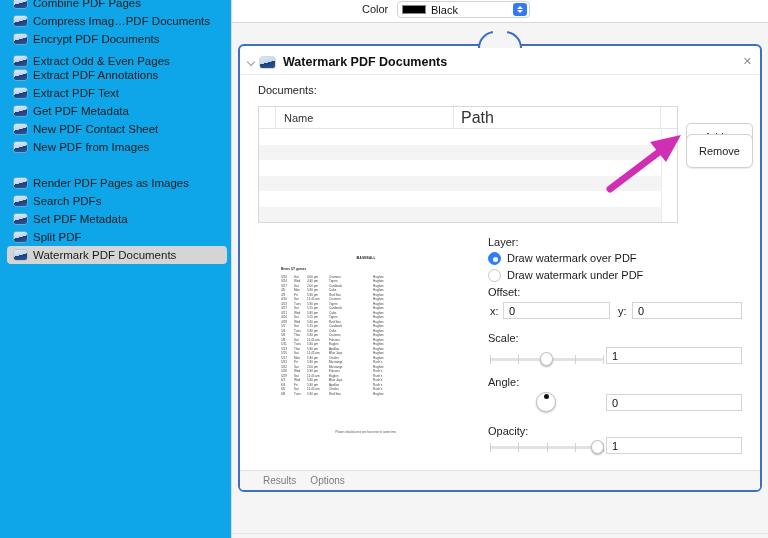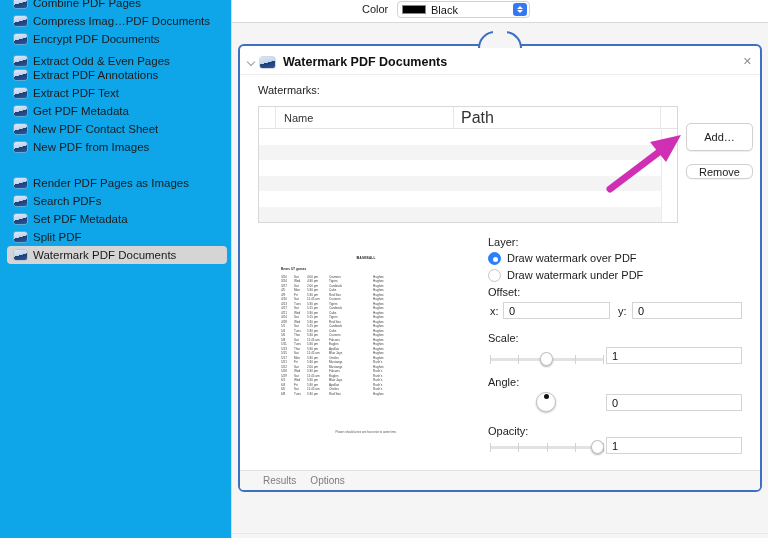--- a/index.html
+++ b/index.html
@@ -192,40 +192,40 @@
     <div id="notch"></div>
 
     <div id="panel-header">
       <span class="chev-down" style="margin-left:8px;"></span>
       <span class="hicon"></span>
       <span id="panel-title">Watermark PDF Documents</span>
       <span id="panel-close">✕</span>
     </div>
     <div id="header-sep"></div>
 
-    <div id="watermarks-label">Watermarks:</div>
+    <div id="watermarks-label">Documents:</div>
 
     <div id="wm-table">
       <div id="wm-head">
         <div class="c0"></div>
         <div class="c1">Name</div>
         <div class="c2">Path</div>
         <div class="c3"></div>
       </div>
       <div class="wm-row"></div>
       <div class="wm-row alt"></div>
       <div class="wm-row"></div>
       <div class="wm-row alt"></div>
       <div class="wm-row"></div>
       <div class="wm-row alt"></div>
       <div id="wm-scrollcol"></div>
     </div>
 
     <div class="mac-btn" style="top:77px; height:28px;">Add…</div>
-    <div class="mac-btn" style="top:118px; height:15px;border-radius:6px;">Remove</div>
+    <div class="mac-btn" style="top:88px; height:34px;border-radius:6px;">Remove</div>
 
     <div id="preview">
       <div id="preview-inner">
         <div id="pv-title">Baseball</div>
         <div id="pv-sub">Bears U7 games</div>
         <div id="pv-rows">
             <div class="pv-row">
               <span>3/20</span>
               <span>Sat</span>
               <span>4:00 pm</span>

